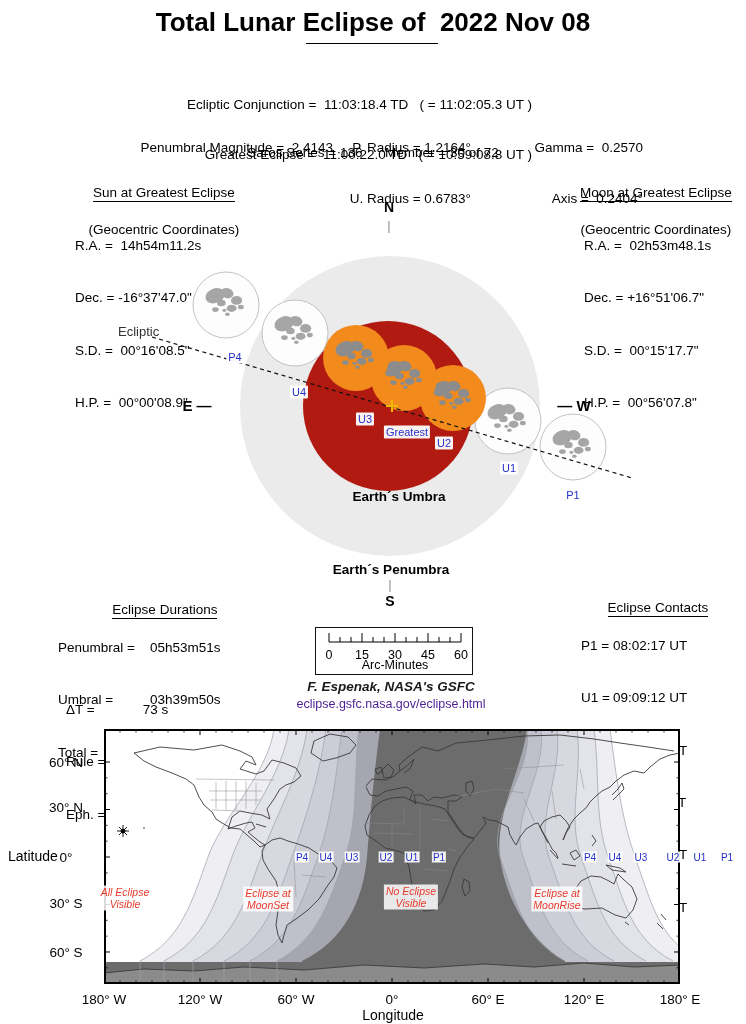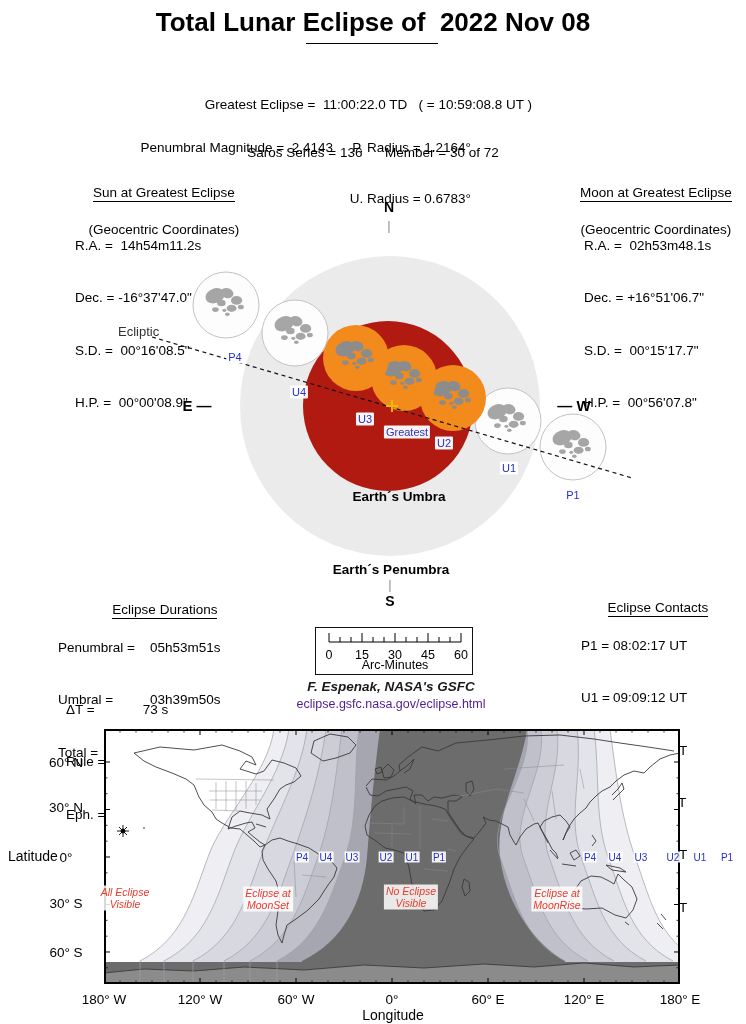--- a/index.html
+++ b/index.html
@@ -37,29 +37,34 @@
 </style>
 </head>
 <body>
 
 <div class="page">
 
   <div class="t title ctr" style="left:373px;top:7px;">Total Lunar Eclipse of  2022 Nov 08</div>
   <div class="underline-bar" style="left:306px;top:43px;width:132px;"></div>
 
   <div class="t hline rt" style="right:214px;top:64px;">
+    <div>Ecliptic Conjunction =  11:03:18.4 TD   ( = 11:02:05.3 UT )</div>
     <div>Greatest Eclipse =  11:00:22.0 TD   ( = 10:59:08.8 UT )</div>
   </div>
 
   <div class="t stat rt" style="right:413px;top:105px;">
     <div>Penumbral Magnitude =  2.4143</div>
   </div>
   <div class="t stat rt" style="right:275px;top:105px;">
     <div>P. Radius = 1.2164°</div>
     <div>U. Radius = 0.6783°</div>
+  </div>
+  <div class="t stat rt" style="right:103px;top:105px;">
+    <div>Gamma =  0.2570</div>
+    <div>Axis =  0.2404°</div>
   </div>
 
   <div class="t hline ctr" style="left:373px;top:145px;">Saros Series = 136      Member = 30 of 72</div>
 
   <div class="t" style="left:40px;top:165px;width:230px;text-align:center;">
     <span class="blocktitle">Sun at Greatest Eclipse</span><br>
     <span class="blocksub">(Geocentric Coordinates)</span>
   </div>
   <div class="t datalines" style="left:75px;top:202px;">
     <div>R.A. =  14h54m11.2s</div>

